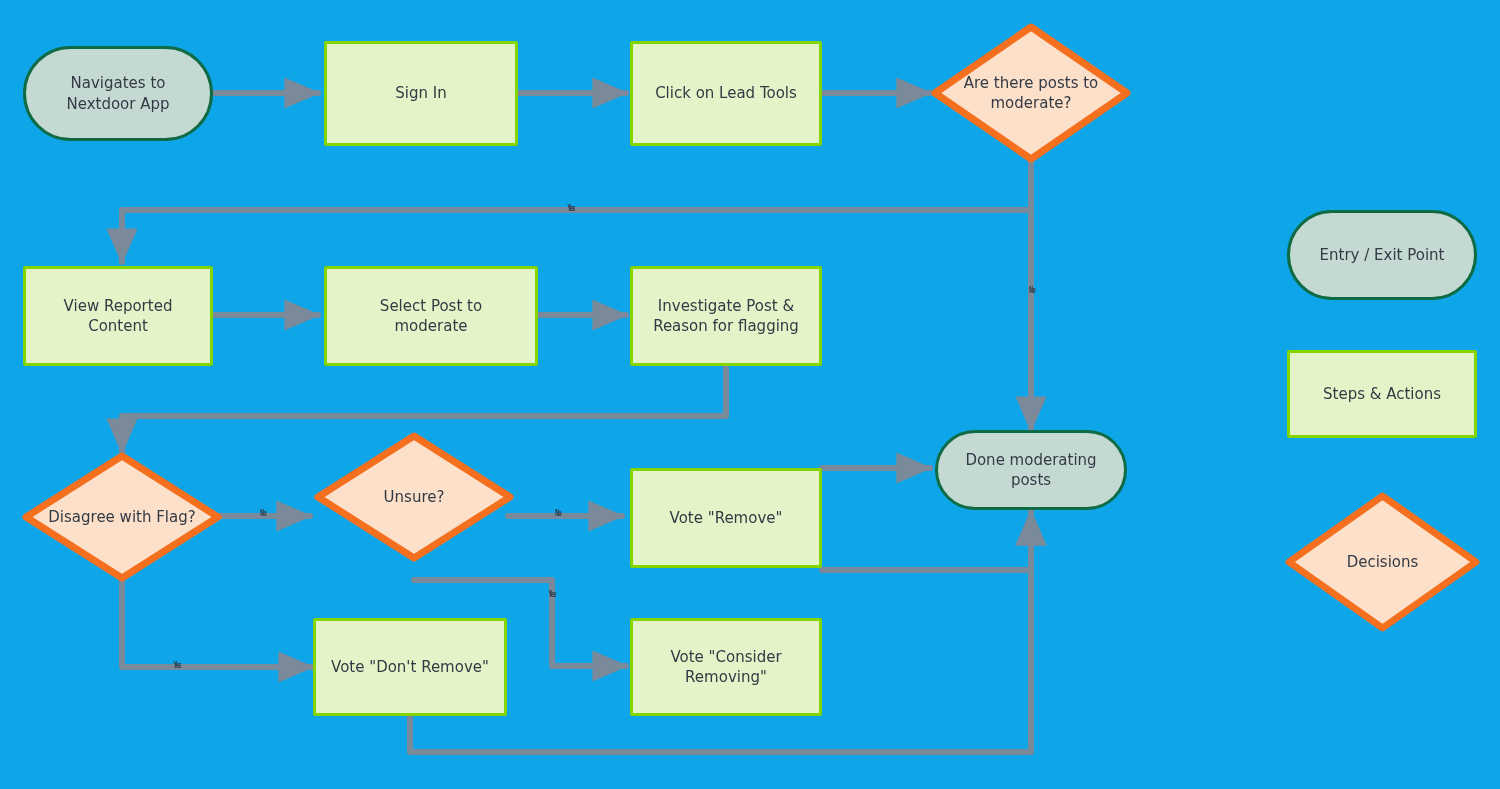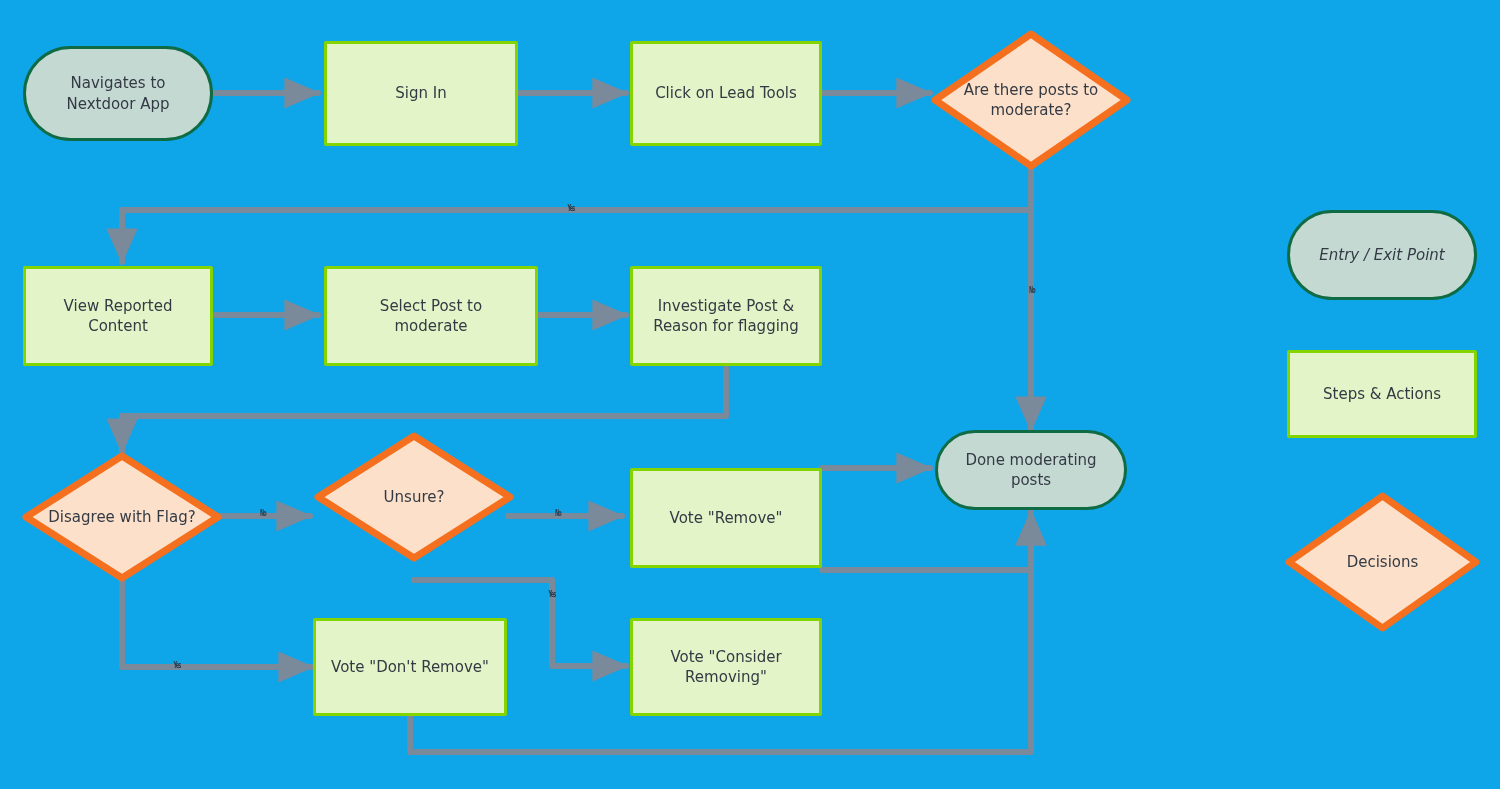--- a/index.html
+++ b/index.html
@@ -130,21 +130,21 @@
   </div>
 
   <div class="node n-step" style="left:324px; top:41px; width:194px; height:105px;text-align:center;">
     <span class="lbl">Sign In</span>
   </div>
 
   <div class="node n-step" style="left:630px; top:41px; width:192px; height:105px;">
     <span class="lbl">Click on Lead Tools</span>
   </div>
 
-  <div class="node n-dec" style="left:931px; top:30px; width:200px; height:140px;">
+  <div class="node n-dec" style="left:931px; top:23px; width:200px; height:140px;">
     <svg class="dia" viewBox="0 0 200 140" preserveAspectRatio="none">
       <polygon points="100,4 196,70 100,136 4,70" fill="#fde0ca" stroke="#f4701f" stroke-width="7" stroke-linejoin="round"></polygon>
     </svg>
     <span class="lbl">Are there posts to
 moderate?</span>
   </div>
 
   <div class="node n-step" style="left:23px; top:266px; width:190px; height:100px;">
     <span class="lbl">View Reported
 Content</span>
@@ -192,21 +192,21 @@
 posts</span>
   </div>
 
   <div class="edge-label" style="left:546px; top:204px; width:50px; text-align:center;">Yes</div>
   <div class="edge-label" style="left:1007px; top:286px; width:50px; text-align:center;">No</div>
   <div class="edge-label" style="left:238px; top:509px; width:50px; text-align:center;">No</div>
   <div class="edge-label" style="left:533px; top:509px; width:50px; text-align:center;">No</div>
   <div class="edge-label" style="left:527px; top:590px; width:50px; text-align:center;">Yes</div>
   <div class="edge-label" style="left:152px; top:661px; width:50px; text-align:center;">Yes</div>
 
-  <div class="node n-term" style="left:1287px; top:210px; width:190px; height:90px;font-style:italic;">
+  <div class="node n-term" style="left:1287px; top:210px; width:190px; height:90px;">
     <span class="lbl">Entry / Exit Point</span>
   </div>
 
   <div class="node n-step" style="left:1287px; top:350px; width:190px; height:88px;">
     <span class="lbl">Steps &amp; Actions</span>
   </div>
 
   <div class="node n-dec" style="left:1285px; top:492px; width:195px; height:140px;">
     <svg class="dia" viewBox="0 0 195 140" preserveAspectRatio="none">
       <polygon points="97.5,4 191,70 97.5,136 4,70" fill="#fde0ca" stroke="#f4701f" stroke-width="7" stroke-linejoin="round"></polygon>

